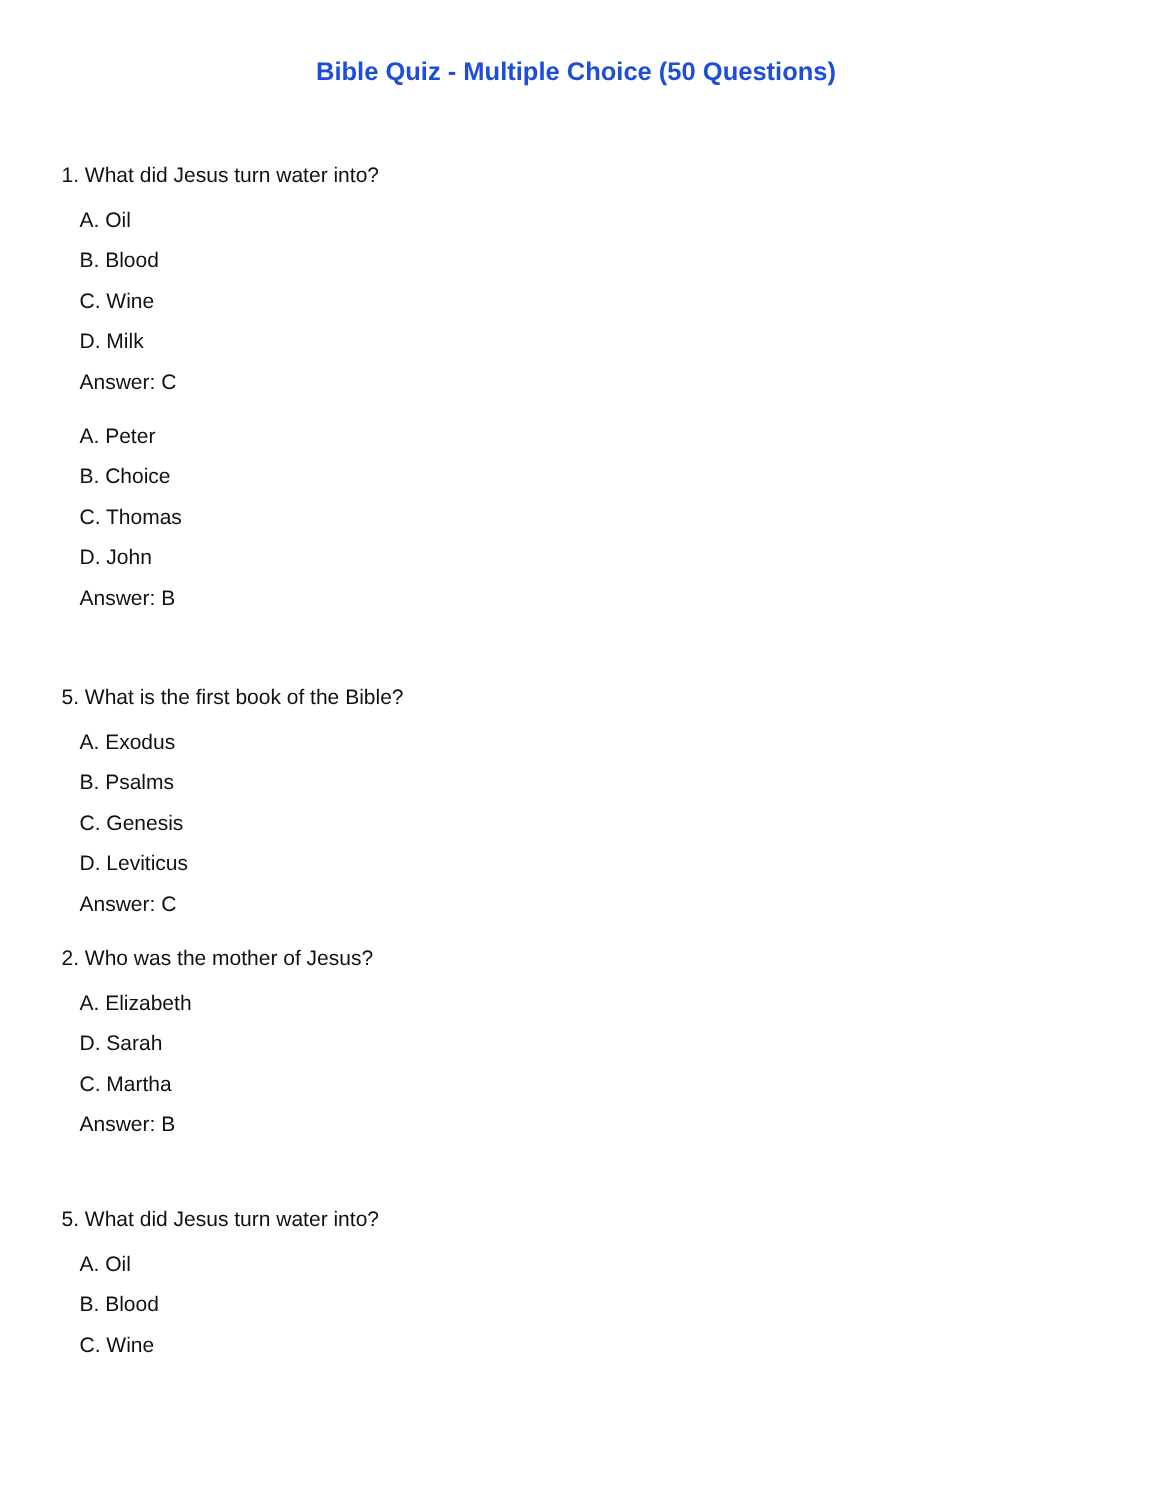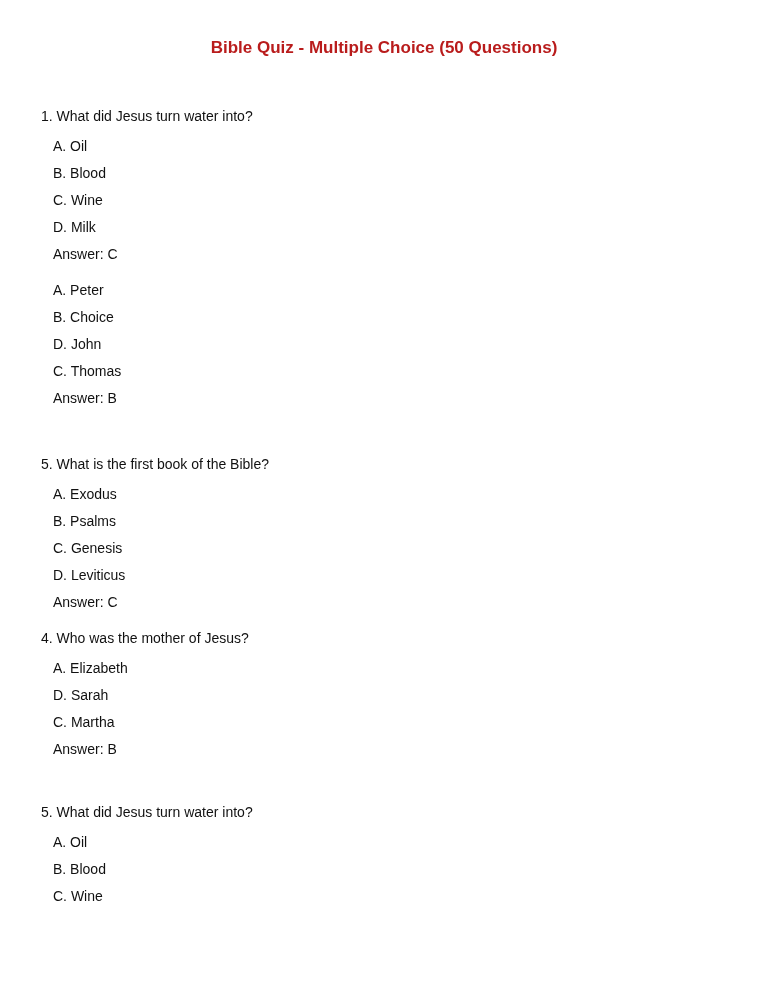--- a/index.html
+++ b/index.html
@@ -3,21 +3,21 @@
   <meta charset="utf-8">
   <style>
     html, body { margin: 0; padding: 0; background: #ffffff; }
     body {
       width: 768px; height: 994px; overflow: hidden;
       font-family: "Liberation Sans", sans-serif; color: #111;
       position: relative;
     }
     .title {
       position: absolute; top: 38px; left: 0; width: 768px;
-      text-align: center; font-weight: bold; font-size: 17px; color: #b91c1c;
+      text-align: center; font-weight: bold; font-size: 17px; color: #1d4ed8;
     }
     .questions { position: absolute; top: 107px; left: 41px; right: 40px; }
     .q { height: 174px; }
     .q-text { font-size: 14px; height: 30px; line-height: 18px; }
     .opt, .ans { font-size: 14px; height: 27px; line-height: 18px; padding-left: 12px; }
   </style>
 </head>
 <body>
 
 <div class="title">Bible Quiz - Multiple Choice (50 Questions)</div>
@@ -27,34 +27,34 @@
     <div class="q-text">1. What did Jesus turn water into?</div>
     <div class="opt">A. Oil</div>
     <div class="opt">B. Blood</div>
     <div class="opt">C. Wine</div>
     <div class="opt">D. Milk</div>
     <div class="ans">Answer: C</div>
   </div>
   <div class="q">
     <div class="opt">A. Peter</div>
     <div class="opt">B. Choice</div>
+    <div class="opt">C. Thomas</div>
     <div class="opt">D. John</div>
-    <div class="opt">C. Thomas</div>
     <div class="ans">Answer: B</div>
   </div>
   <div class="q">
     <div class="q-text">5. What is the first book of the Bible?</div>
     <div class="opt">A. Exodus</div>
     <div class="opt">B. Psalms</div>
     <div class="opt">C. Genesis</div>
     <div class="opt">D. Leviticus</div>
     <div class="ans">Answer: C</div>
   </div>
   <div class="q">
-    <div class="q-text">4. Who was the mother of Jesus?</div>
+    <div class="q-text">2. Who was the mother of Jesus?</div>
     <div class="opt">A. Elizabeth</div>
     <div class="opt">D. Sarah</div>
     <div class="opt">C. Martha</div>
     <div class="ans">Answer: B</div>
   </div>
   <div class="q">
     <div class="q-text">5. What did Jesus turn water into?</div>
     <div class="opt">A. Oil</div>
     <div class="opt">B. Blood</div>
     <div class="opt">C. Wine</div>

